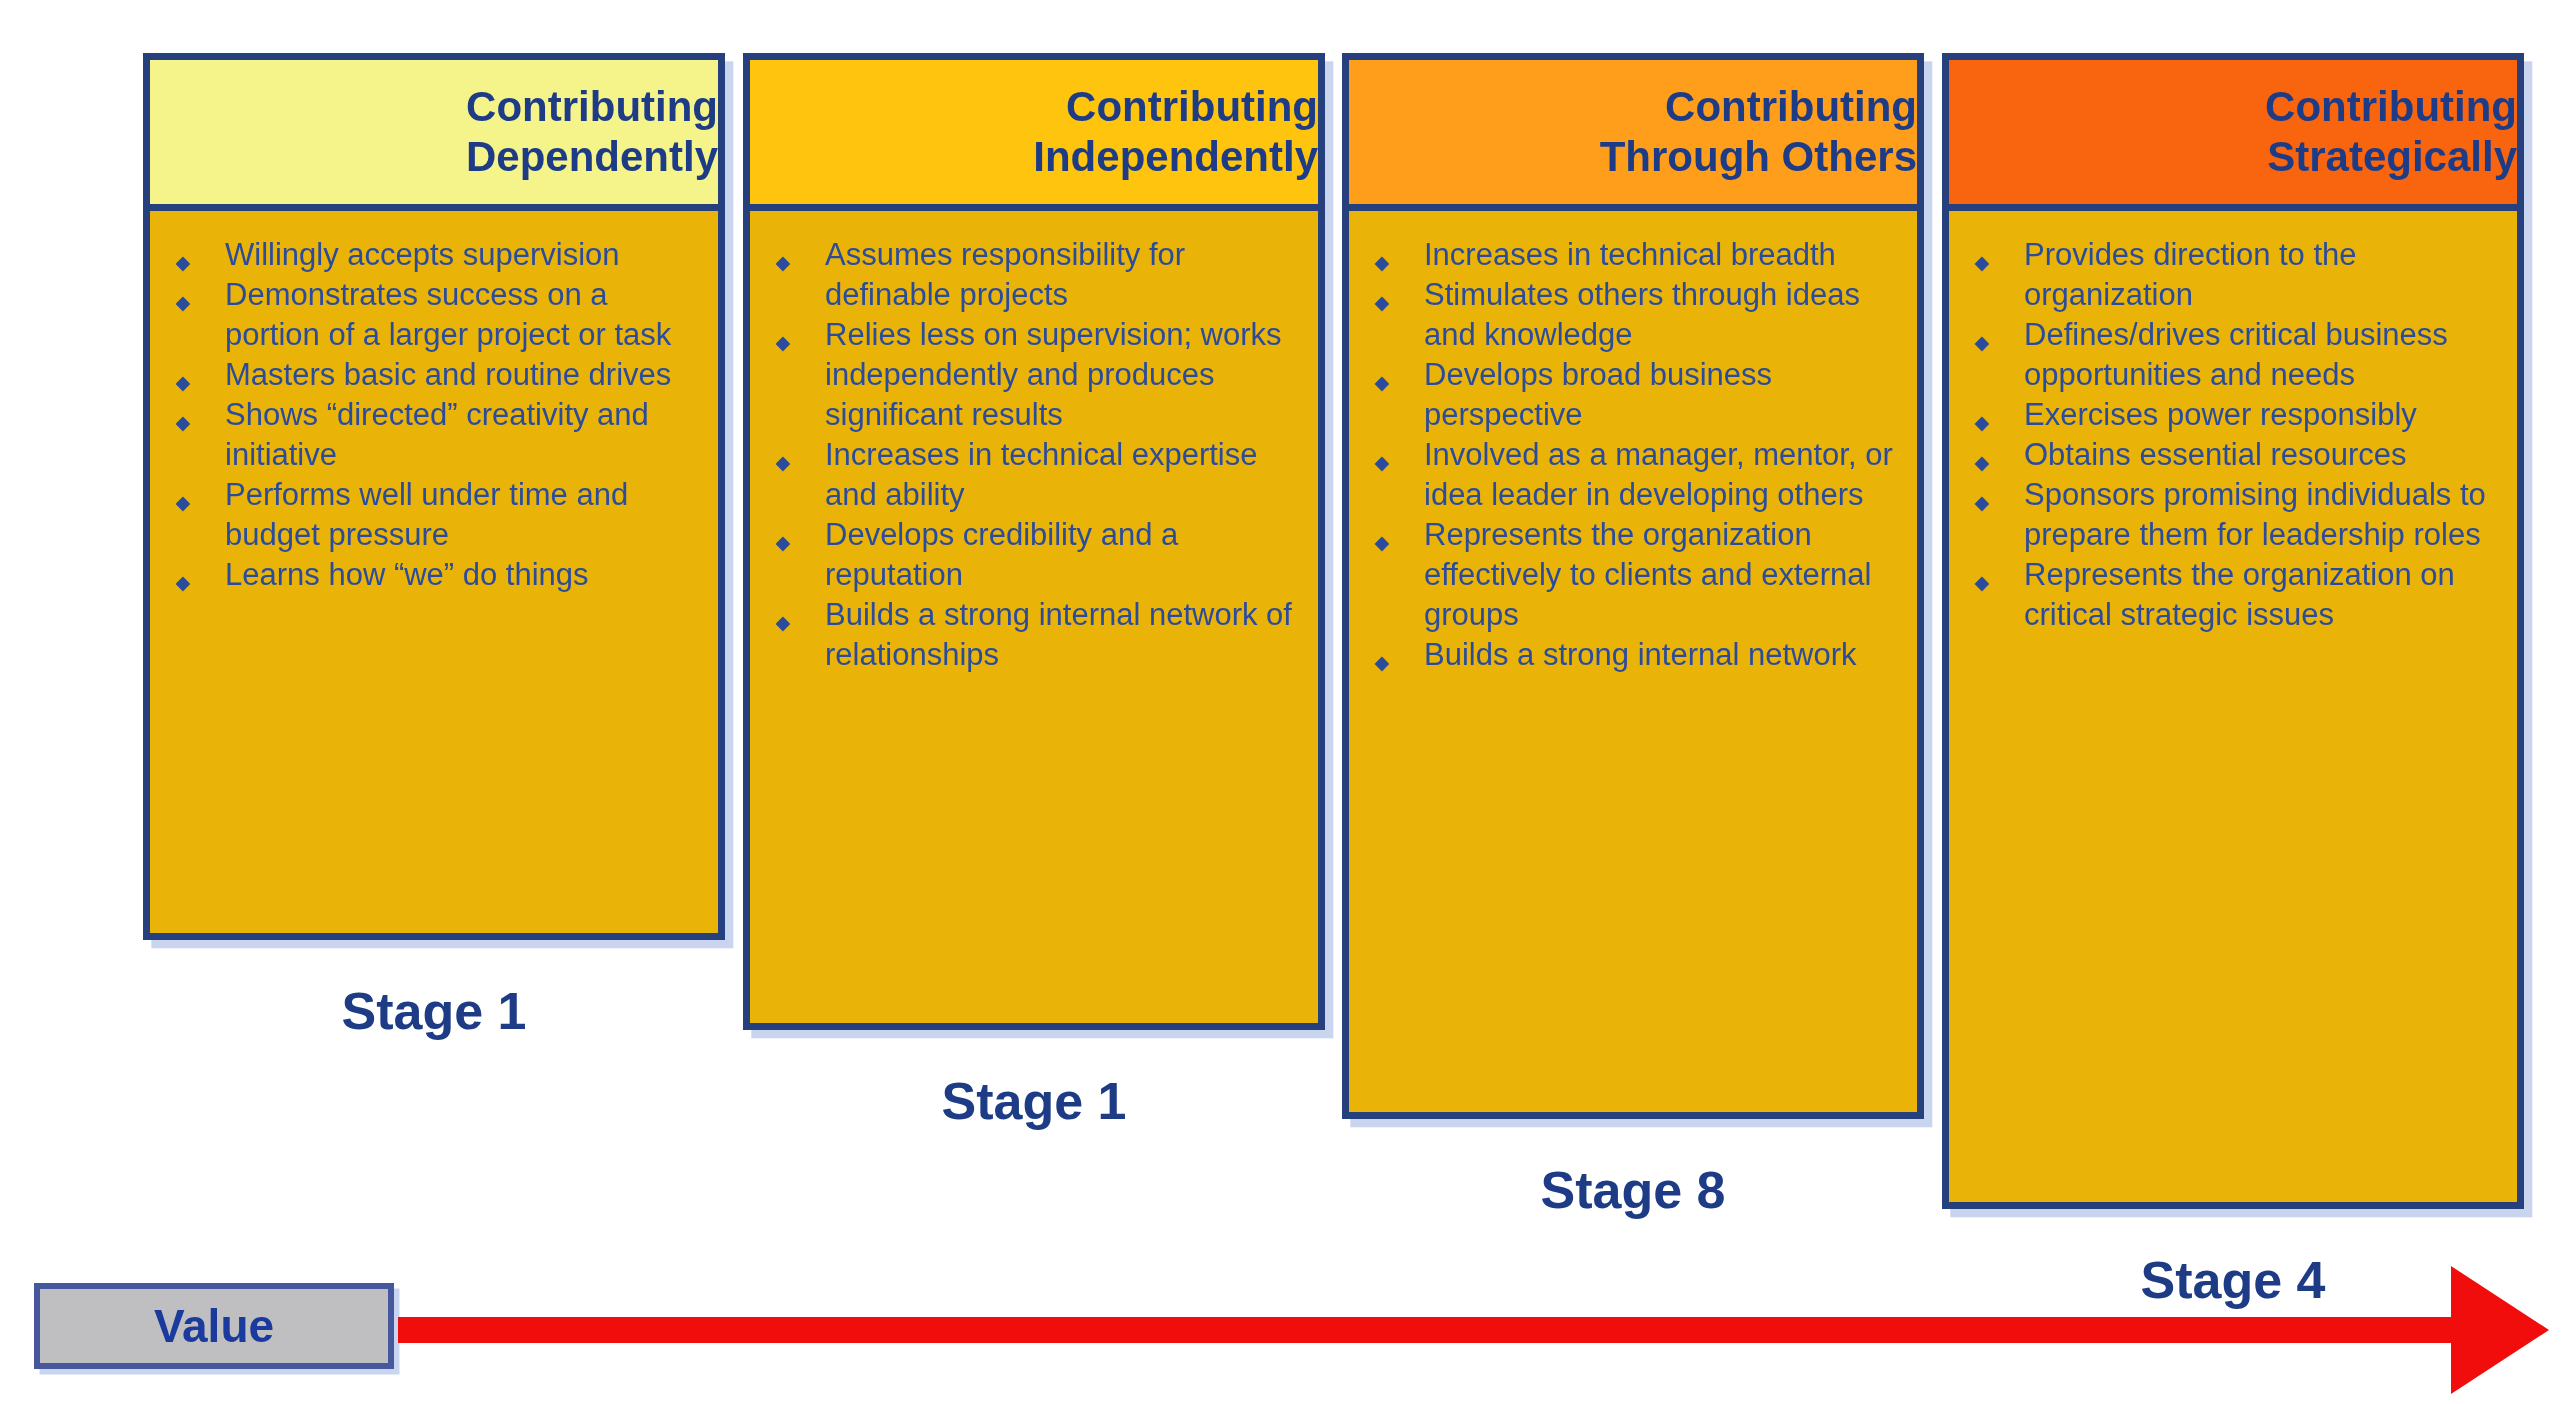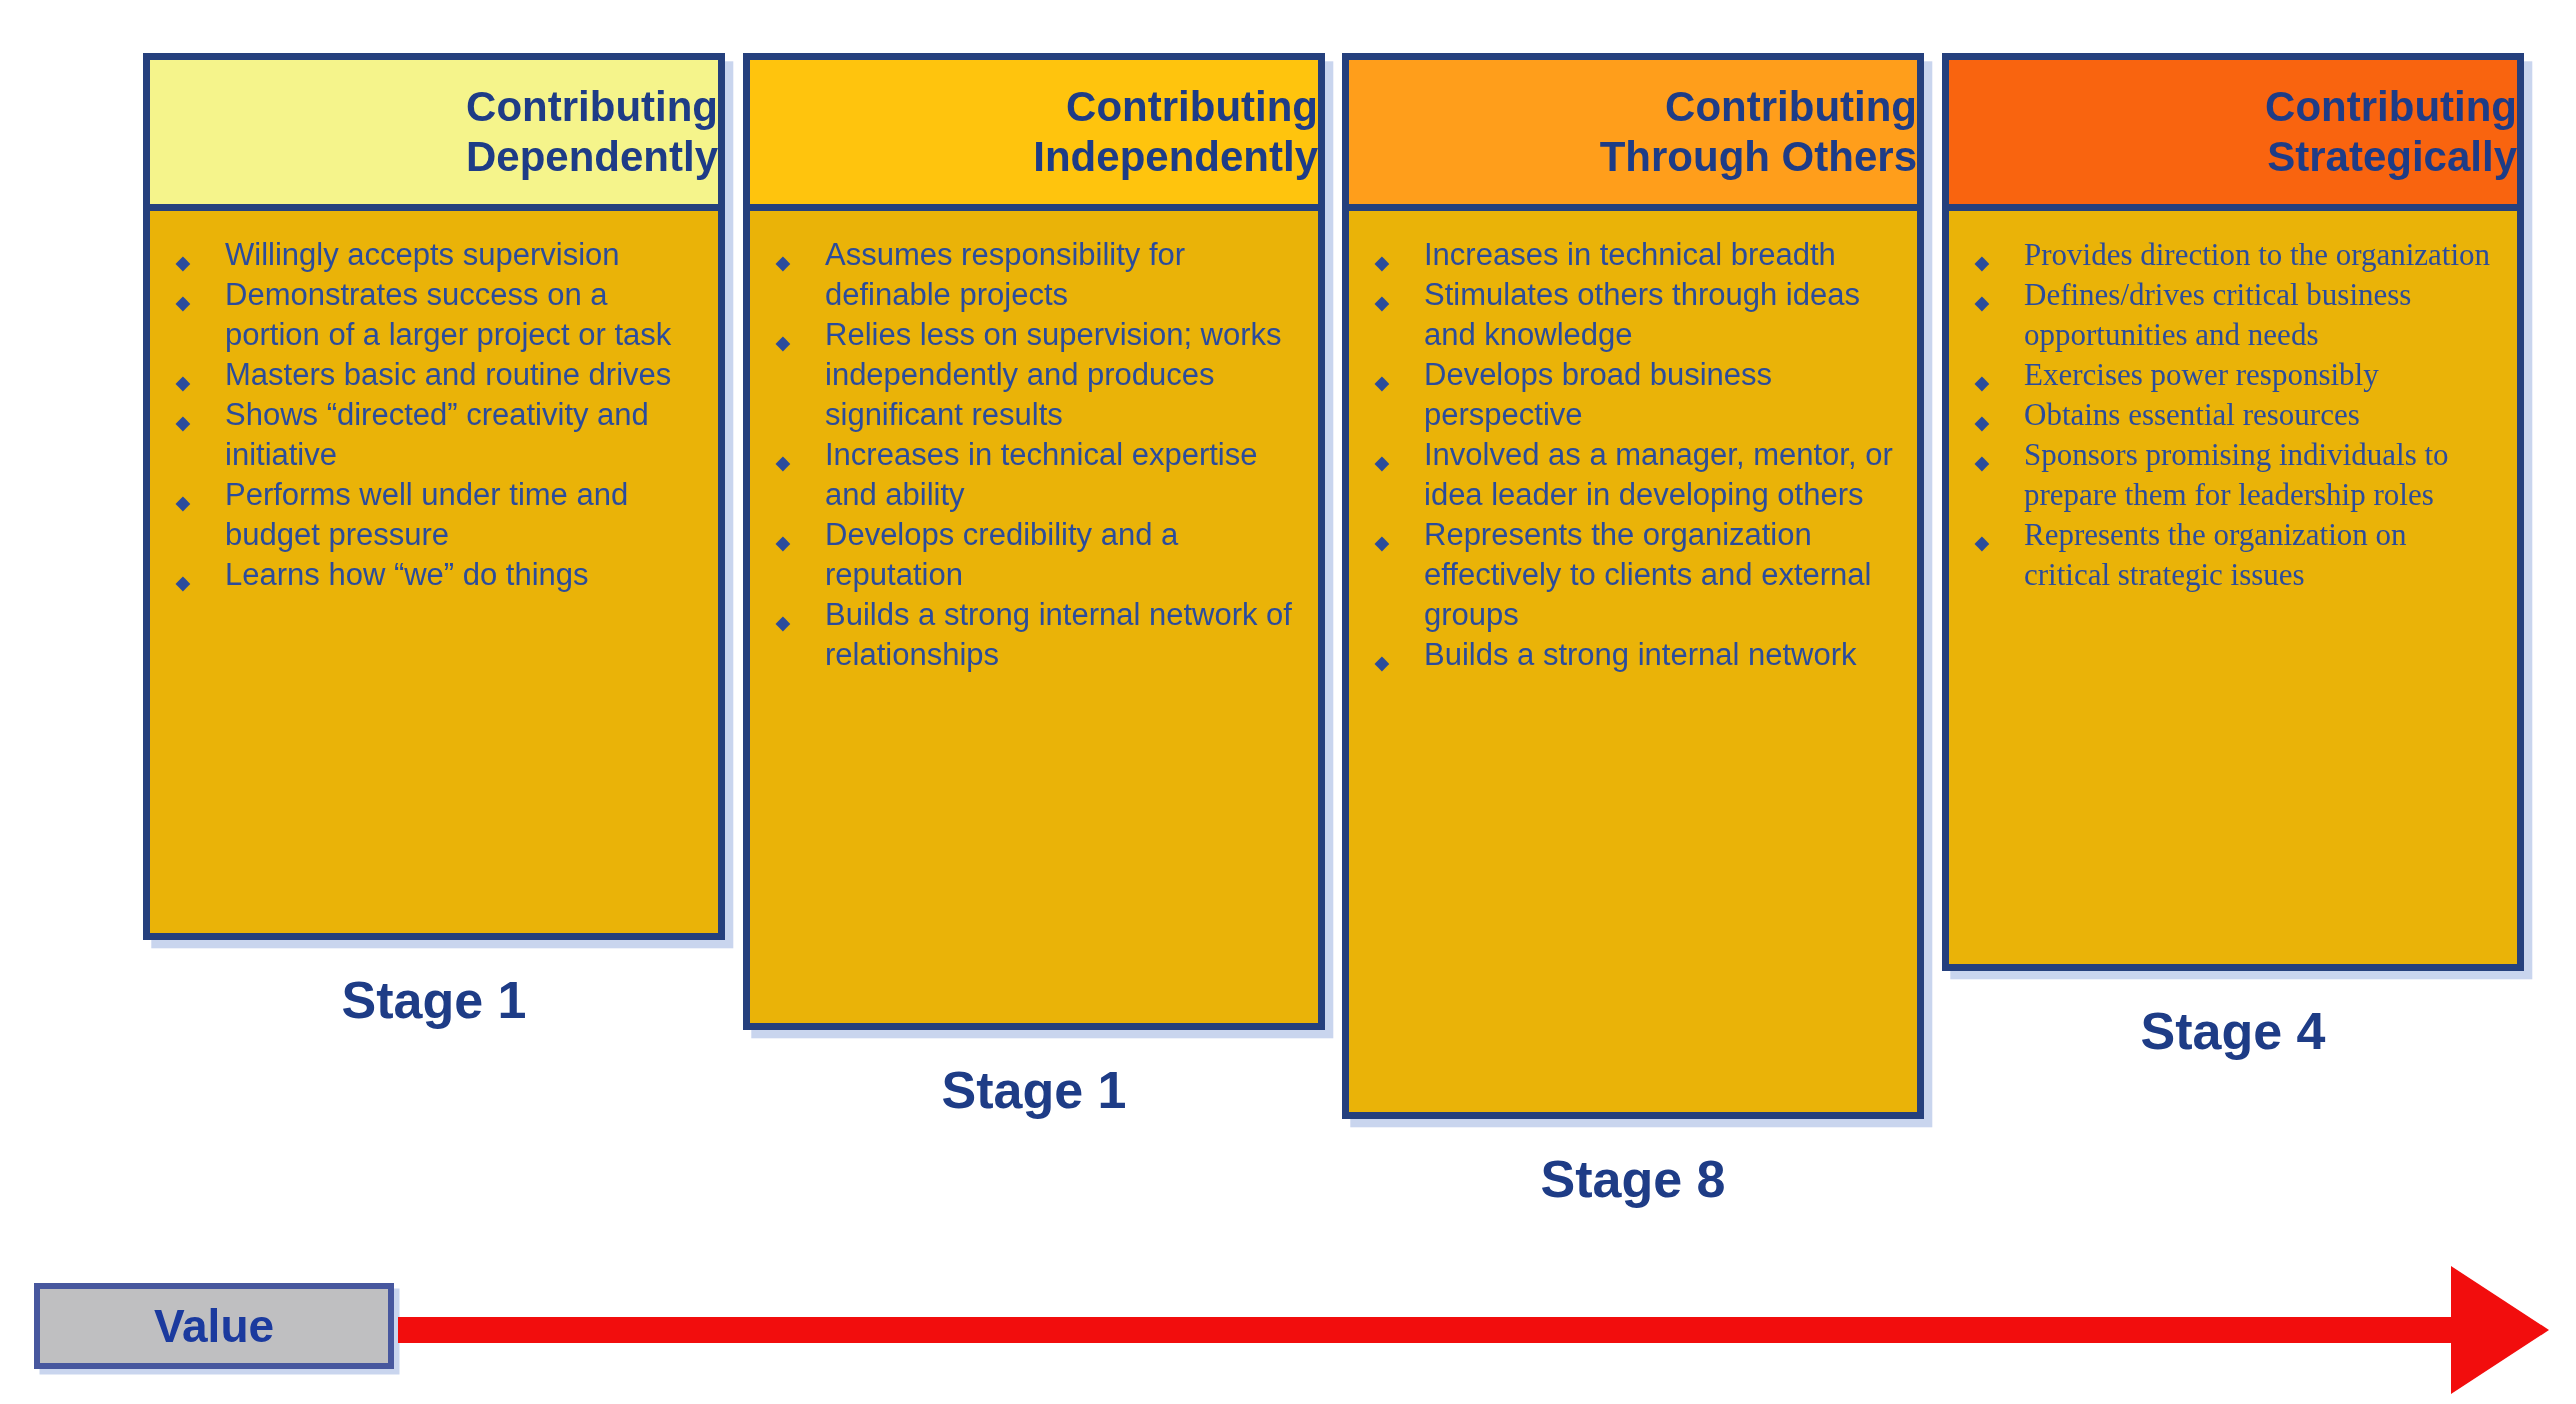--- a/index.html
+++ b/index.html
@@ -35,40 +35,40 @@
 
   .col-body {
     border: 7.4px solid var(--border_navy);
     border-top: none;
     background: #eab308;
     padding: 24px 18.4px 0 20px;
   }
   #col1 .col-body { height: 729px; }
   #col2 .col-body { height: 819px; }
   #col3 .col-body { height: 908px; }
-  #col4 .col-body { height: 760px; font-family: Liberation Serif, serif; }
+  #col4 .col-body { height: 998px; }
 
   .bullet-list { list-style: none; margin: 0; padding: 0; }
   .bullet-list li {
     position: relative;
     padding-left: 55px;
     font-size: 31px;
     line-height: 40px;
     color: var(--body_text);
   }
   .bullet-list li::before {
     content: "\25C6";
     position: absolute;
     left: 5.5px; top: 8.3px;
     font-size: 19.3px;
     color: var(--body_text);
   }
 
   .stage-label {
-    margin-top: 30px;
+    margin-top: 41px;
     text-align: center;
     font-weight: bold;
     font-size: 52px;
     color: var(--stage_text);
   }
 
   .value-box {
     position: absolute;
     left: 34px; top: 1283px;
     width: 360px; height: 86px;

